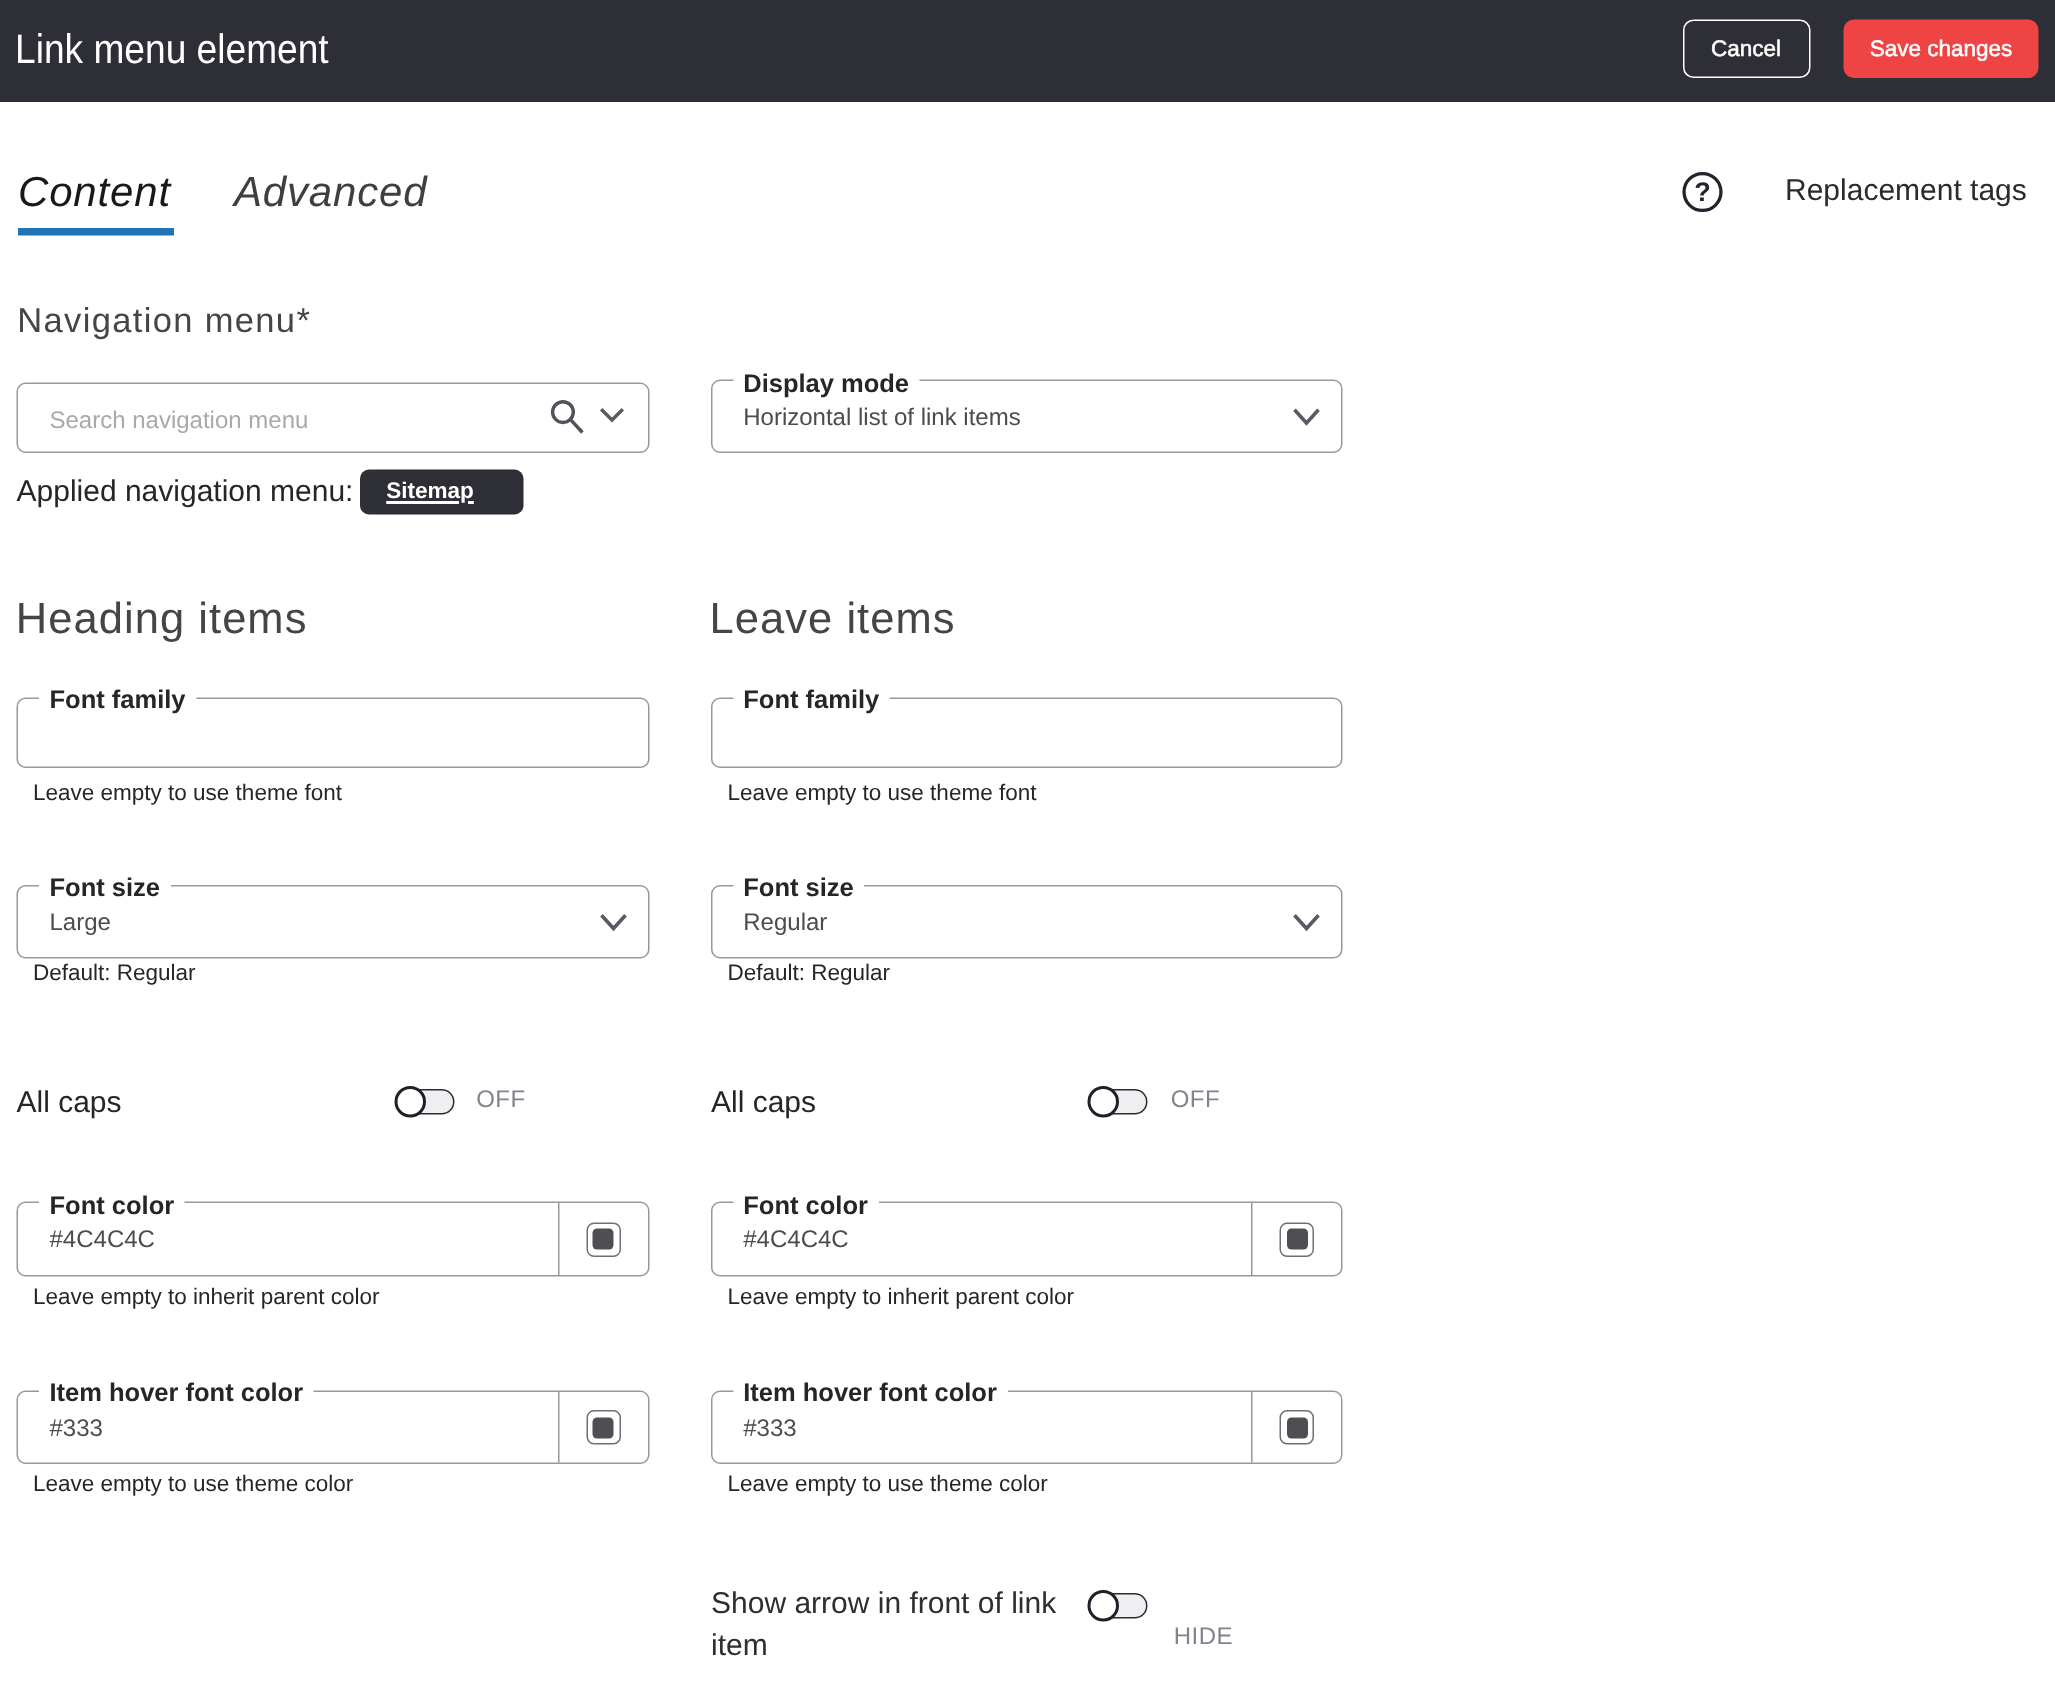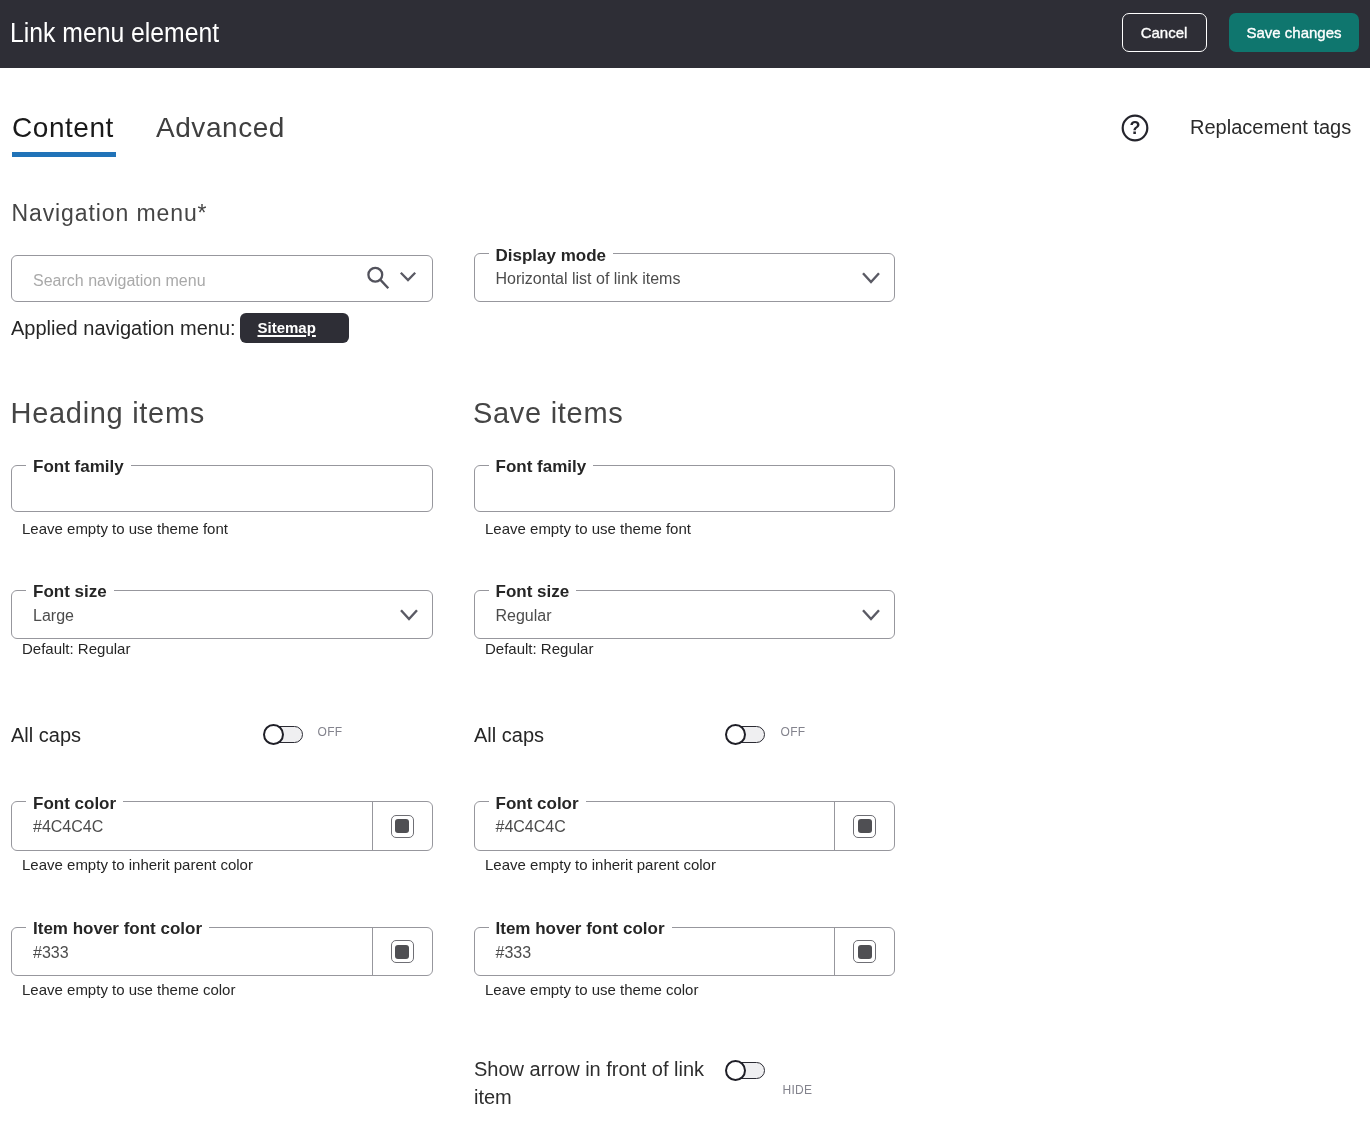--- a/index.html
+++ b/index.html
@@ -4,24 +4,24 @@
 <style>
 * { margin:0; padding:0; box-sizing:border-box; }
 html,body { width:1370px; height:1128px; background:#fff; font-family:"Liberation Sans", sans-serif; position:relative; overflow:hidden; }
 .abs { position:absolute; }
 
 
 #header { left:0; top:0; width:1370px; height:68px; background:#2e2e36; }
 #title { left:10px; top:16.5px; font-size:27.5px; color:#fff; transform:scaleX(0.9); transform-origin:left center; }
 .btn { height:39px; border-radius:7px; font-size:15px; color:#fff; display:flex; align-items:center; justify-content:center; -webkit-text-stroke:0.35px #fff; }
 #cancel { left:1121.5px; top:13px; width:85px; border:1px solid #fff; }
-#save { left:1229px; top:13px; width:130px; background:#0f766e; }
+#save { left:1229px; top:13px; width:130px; background:#ef4444; }
 
 
-.tab { font-size:28px; line-height:28px; letter-spacing:0.55px; }
+.tab { font-size:28px; line-height:28px; letter-spacing:0.55px;font-style:italic; }
 #tab1 { left:12px; top:113.5px; color:#191919; }
 #tab2 { left:156px; top:113.5px; color:#3f3f3f; }
 #tabline { left:12px; top:151.5px; width:104px; height:5px; background:#2173b8; }
 #reptags { left:1190px; top:115.5px; font-size:20px; color:#2b2b2b; }
 
 
 .h1 { font-size:29px; color:#454545; line-height:29px; letter-spacing:0.7px; }
 .lbl20 { font-size:20px; color:#262626; line-height:24px; }
 
 
@@ -32,21 +32,21 @@
 
 
 .cbtn { position:absolute; right:0; top:0; bottom:0; width:60px; border-left:1px solid #97979d; display:flex; align-items:center; justify-content:center; }
 .swatch { margin-top:1px; width:23px; height:23px; border:1.5px solid #6f6f75; border-radius:5px; background:#fff; display:flex; align-items:center; justify-content:center; }
 .swatch i { display:block; width:14px; height:14px; background:#4f4f53; border-radius:3px; }
 
 
 .toggle { position:absolute; width:41px; height:21px; }
 .toggle .track { position:absolute; left:1px; top:2px; width:39px; height:17px; border:1.5px solid #2b2b33; border-radius:9px; background:#efeff1; }
 .toggle .knob { position:absolute; left:0; top:0; width:21px; height:21px; border:2px solid #1f1f27; border-radius:50%; background:#fff; }
-.offtxt { position:absolute; font-size:12px; color:#83838d; letter-spacing:0.3px; }
+.offtxt { position:absolute; font-size:16px; color:#83838d; letter-spacing:0.3px; }
 
 
 #tag { left:240px; top:313px; width:108.5px; height:29.5px; background:#2e2e36; border-radius:6px; color:#fff; display:flex; align-items:center; padding:0 8px 0 17.5px; gap:28px; }
 #tag .nm { font-size:15px; font-weight:bold; text-decoration:underline; text-decoration-thickness:1.5px; text-underline-offset:1.5px; }
 
 svg { display:block; }
 .chev { position:absolute; }
 </style>
 </head>
 <body>
@@ -87,21 +87,21 @@
 
 <div class="abs lbl20" style="left:11px; top:316px;">Applied navigation menu:</div>
 <div class="abs" id="tag">
     <span class="nm">Sitemap</span>
     <svg width="15" height="15" viewBox="0 0 15 15">
       <path d="M1.8 1.8 L13.2 13.2 M13.2 1.8 L1.8 13.2" stroke="#fff" stroke-width="2.5"></path>
     </svg>
   </div>
 
 <div class="abs h1" style="left:10.5px; top:399px;">Heading items</div>
-<div class="abs h1" style="left:473px; top:399px;">Save items</div>
+<div class="abs h1" style="left:473px; top:399px;">Leave items</div>
 
 <div class="box" style="left:11px; top:464.5px; height:47.5px;">
     <span class="leg">Font family</span>
   </div>
 <div class="box" style="left:473.5px; top:464.5px; height:47.5px;">
     <span class="leg">Font family</span>
   </div>
 <div class="helper" style="left:22px; top:520px;">Leave empty to use theme font</div>
 <div class="helper" style="left:485px; top:520px;">Leave empty to use theme font</div>
 

